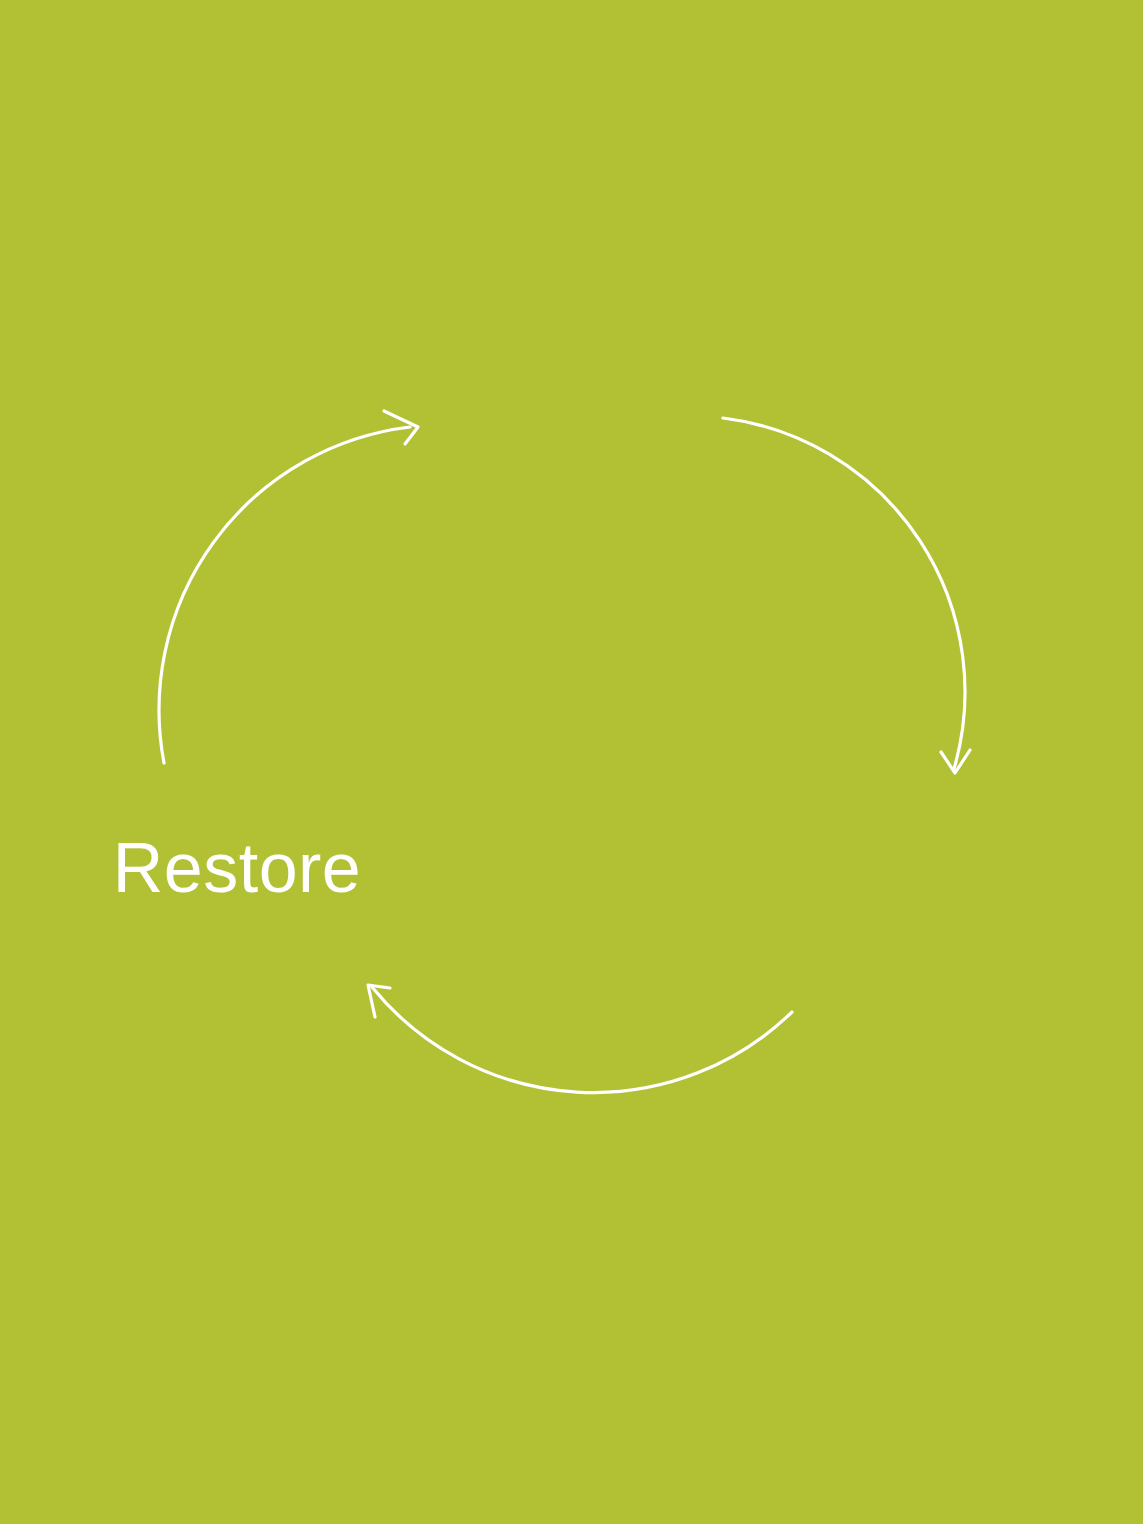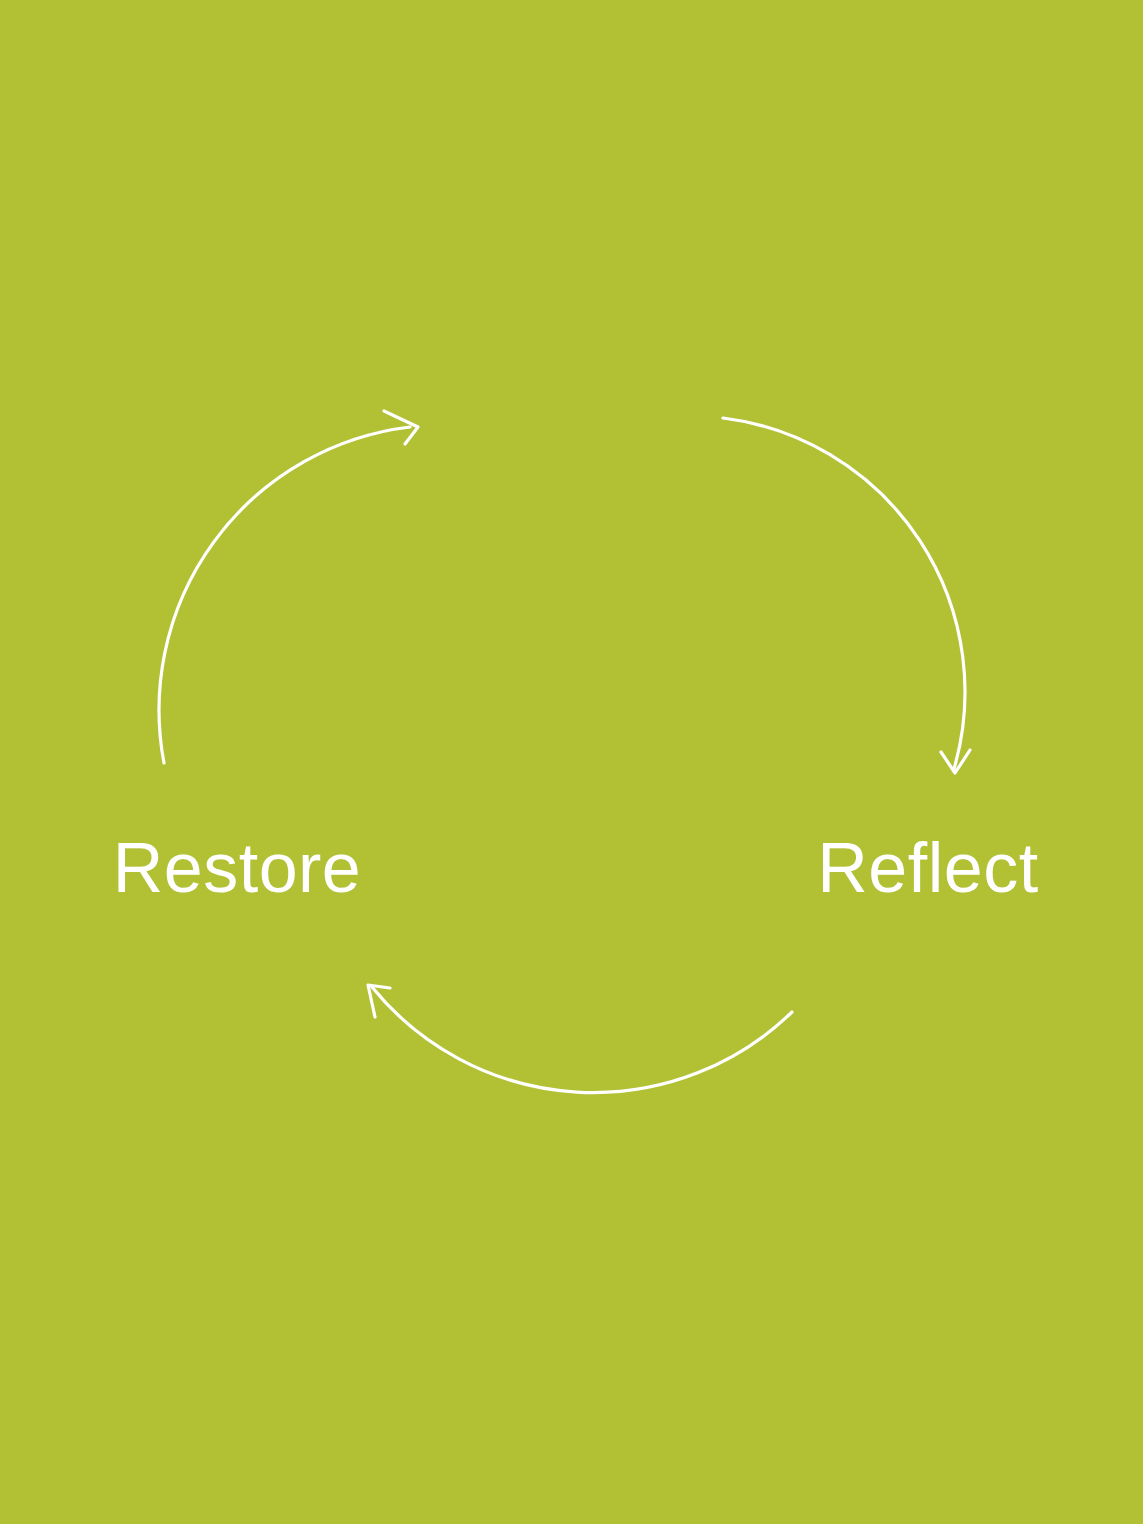--- a/index.html
+++ b/index.html
@@ -74,17 +74,16 @@
       <polyline points="941,752 955,773 970,750"></polyline>
     </g>
 
     <g>
       <path d="M 792,1012 A 285 285 0 0 1 372,987"></path>
       <polyline points="390,988 368,985 375,1017"></polyline>
     </g>
   </svg>
 
 
-  <div class="step-label right">Reflect</div>
 
   <div class="step-label left">Restore</div>
 
 </div>
 
 </body></html>

